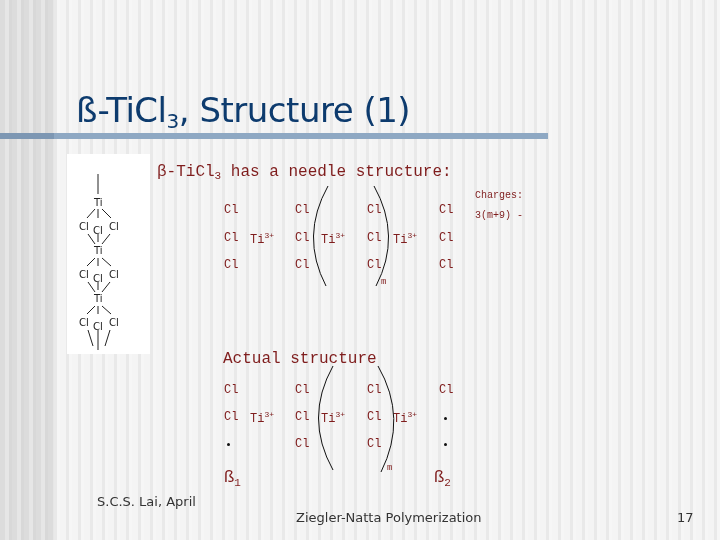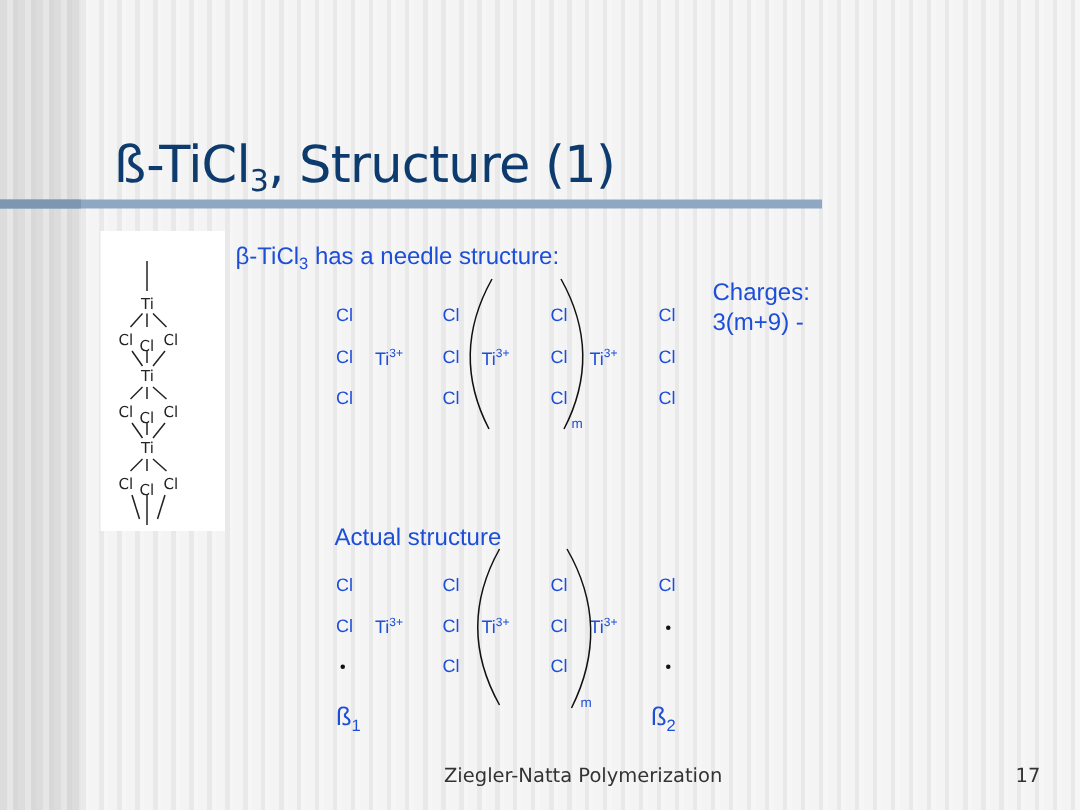--- a/index.html
+++ b/index.html
@@ -26,28 +26,28 @@
       background: #8ea8c3;
     }
     .title-rule .dark { position:absolute; left:0; top:0; width:54px; height:6px; background:#7d97b3; }
 
     .figure-box {
       position: absolute; left: 67px; top: 154px; width: 83px; height: 200px;
       background: #ffffff;
     }
     .fig-svg { position:absolute; left:0; top:0; }
 
-    .sans { font-family: Liberation Sans, sans-serif; color: #1d4ed8; }
+    .sans { font-family: Liberation Mono, monospace; color: #7f1d1d; }
     .heading1 { position: absolute; left: 157px; top: 163px; font-size: 16px; }
     .heading1 sub { font-size: 11px; vertical-align: -3px; }
     .cell { position: absolute; font-size: 12px; }
     .cell sup { font-size: 8px; vertical-align: 5px; }
     .mini { position: absolute; font-size: 9px; }
 
-    .charges { position: absolute; left: 475px; top: 186px; font-size: 16px; line-height: 20px; }
+    .charges { position: absolute; left: 475px; top: 186px; font-size: 10px; line-height: 20px; }
     .charges div { white-space: nowrap; }
 
     .heading2 { position: absolute; left: 223px; top: 350px; font-size: 16px; }
     .beta { position: absolute; font-size: 17px; }
     .beta sub { font-size: 11px; vertical-align: -4px; }
     .dot { position:absolute; width:3px; height:3px; border-radius:50%; background:#111; }
 
     .footer { position: absolute; font-family: "DejaVu Sans", sans-serif; font-size: 13px; color: #333; }
     svg.brackets { position:absolute; left:0; top:0; pointer-events:none; }
   </style>
@@ -163,15 +163,16 @@
 
     <path d="M 328 186 Q 300 236 326 286"></path>
     <path d="M 374 186 Q 402 236 376 286"></path>
 
     <path d="M 333 366 Q 304 418 333 470"></path>
     <path d="M 378 366 Q 408 418 381 472"></path>
   </g>
 </svg>
 
 <div class="footer" style="left:97px;top:493px;line-height:17px">
+  <div>S.C.S. Lai, April</div>
 </div>
 <div class="footer" style="left:296px;top:510px">Ziegler-Natta Polymerization</div>
 <div class="footer" style="left:677px;top:510px">17</div>
 
 </body></html>

